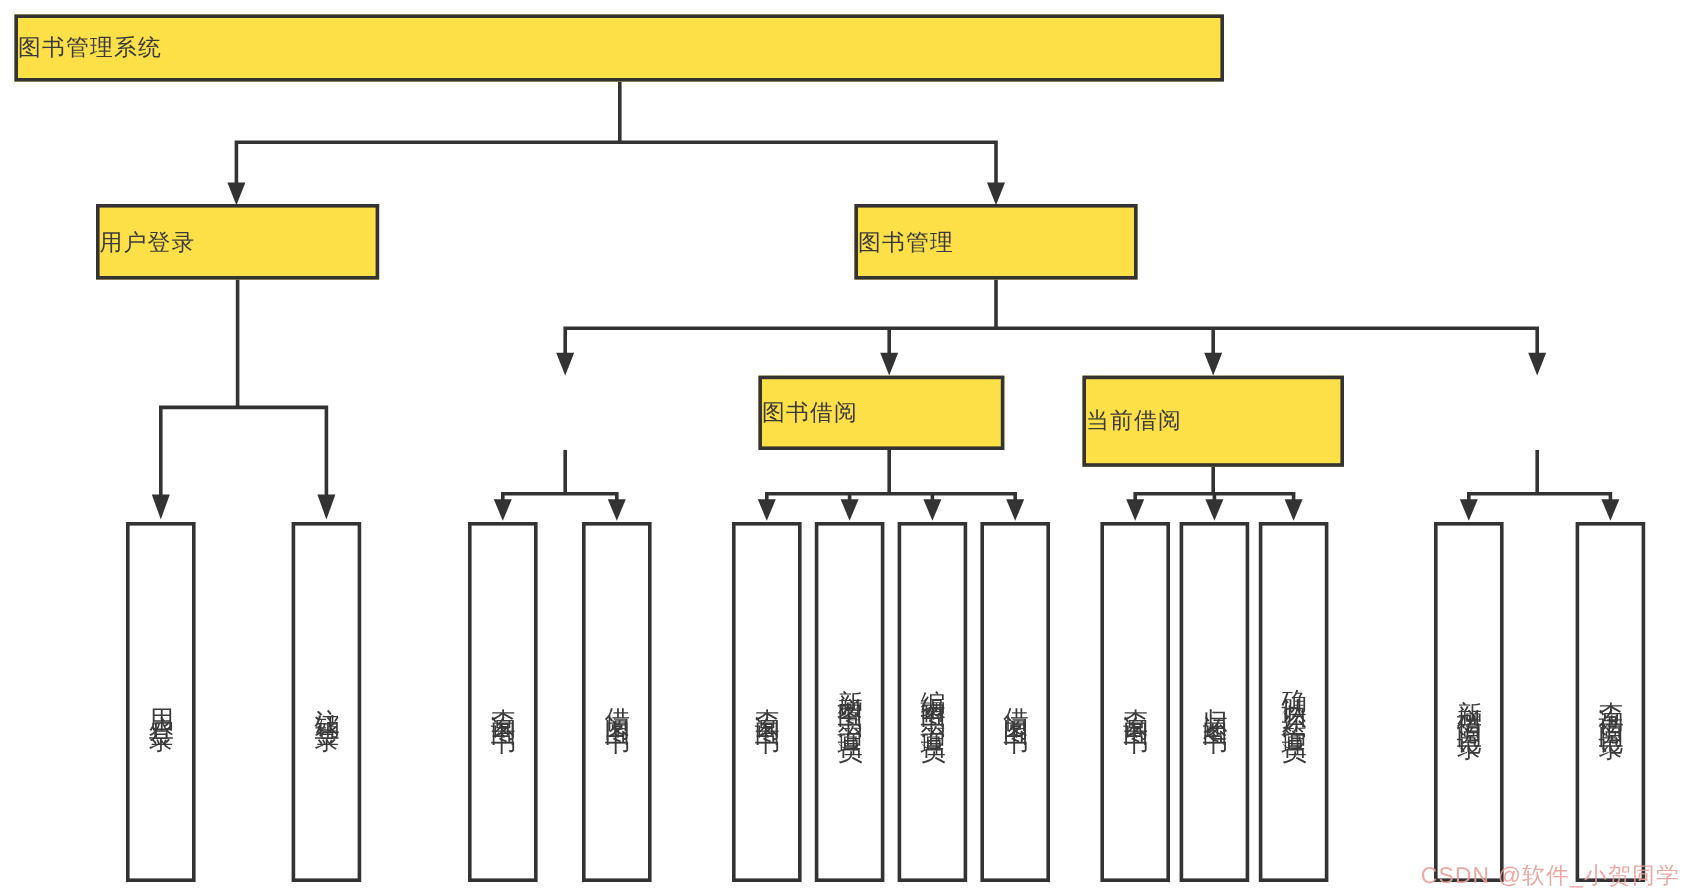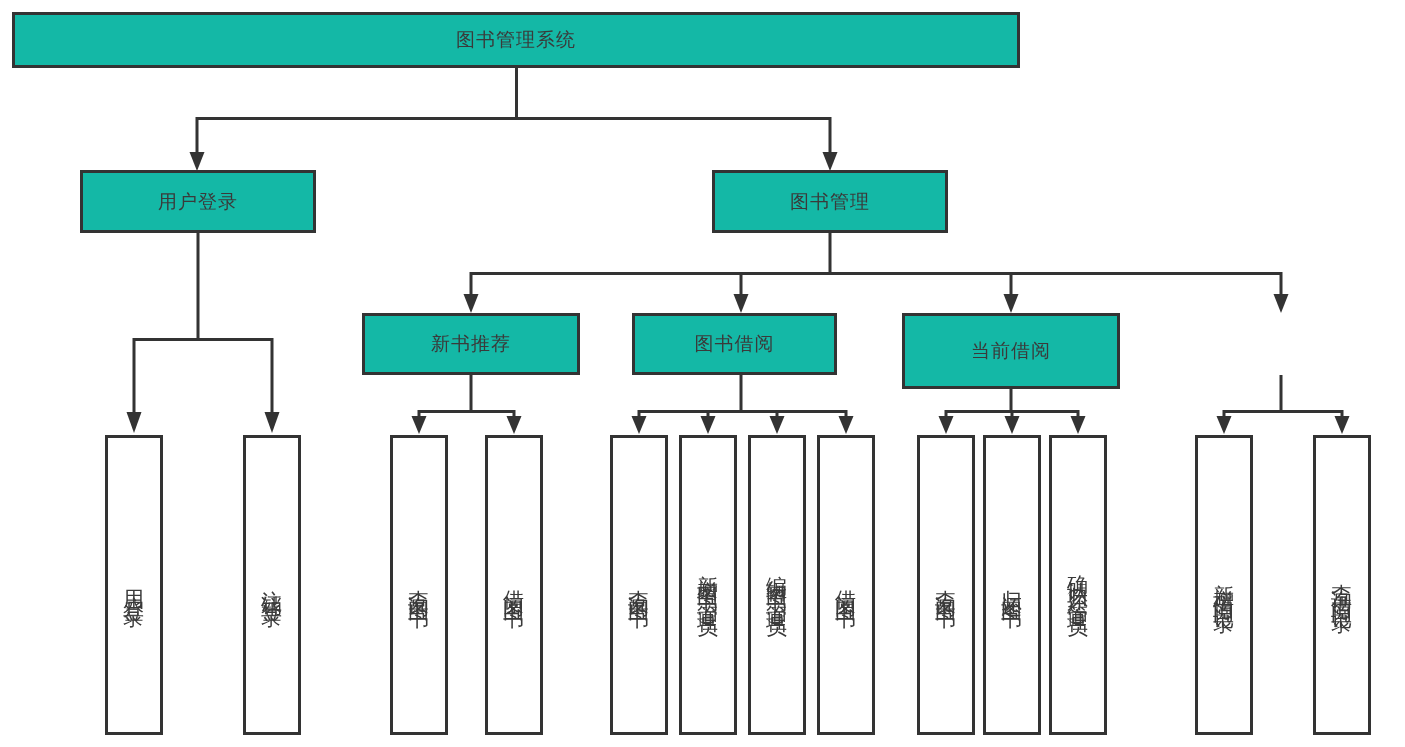--- a/index.html
+++ b/index.html
@@ -9,23 +9,23 @@
     --bg:#ffffff;
   }
   *{box-sizing:border-box;margin:0;padding:0;}
   html,body{width:1405px;height:747px;background:var(--bg);overflow:hidden;
     font-family:"Liberation Sans","DejaVu Sans",sans-serif;}
   .canvas{position:relative;width:1405px;height:747px;background:var(--bg);}
   svg.connectors{position:absolute;left:0;top:0;z-index:1;}
   svg .ln{stroke:var(--line);stroke-width:3;fill:none;}
   svg .ah{fill:var(--line);stroke:none;}
   .hbox{
-    position:absolute;z-index:2;background:#14b8a6;
+    position:absolute;z-index:2;background:#fde047;
     border:3px solid var(--line);
-    display:flex;align-items:center;justify-content:center;
+    display:flex;align-items:center;
     font-size:19px;color:var(--text);letter-spacing:1px;
   }
   .vbox{
     position:absolute;z-index:2;background:#fff;
     border:3px solid var(--line);
     display:flex;align-items:center;justify-content:center;
     font-size:21px;color:var(--text);
   }
   .vtext{
     writing-mode:vertical-rl;text-orientation:mixed;
@@ -81,23 +81,20 @@
     <span>图书管理系统</span>
   </div>
 
   <div class="hbox" style="left:80px;top:170px;width:236px;height:63px;">
     <span>用户登录</span>
   </div>
   <div class="hbox" style="left:712px;top:170px;width:236px;height:63px;">
     <span>图书管理</span>
   </div>
 
-  <div class="hbox" style="left:362px;top:313px;width:218px;height:62px;">
-    <span>新书推荐</span>
-  </div>
   <div class="hbox" style="left:632px;top:313px;width:205px;height:62px;">
     <span>图书借阅</span>
   </div>
   <div class="hbox" style="left:902px;top:313px;width:218px;height:76px;">
     <span>当前借阅</span>
   </div>
 
   <div class="vbox" style="left:105px;top:435px;width:58px;height:300px;">
     <span class="vtext">用户登录</span>
   </div>
@@ -135,14 +132,15 @@
     <span class="vtext">确认归还（管理员）</span>
   </div>
 
   <div class="vbox" style="left:1195px;top:435px;width:58px;height:300px;">
     <span class="vtext">新增借阅记录</span>
   </div>
   <div class="vbox" style="left:1313px;top:435px;width:58px;height:300px;">
     <span class="vtext">查询借阅记录</span>
   </div>
 
+  <div class="watermark">CSDN @软件_小贺同学</div>
 
 </div>
 
 </body></html>

